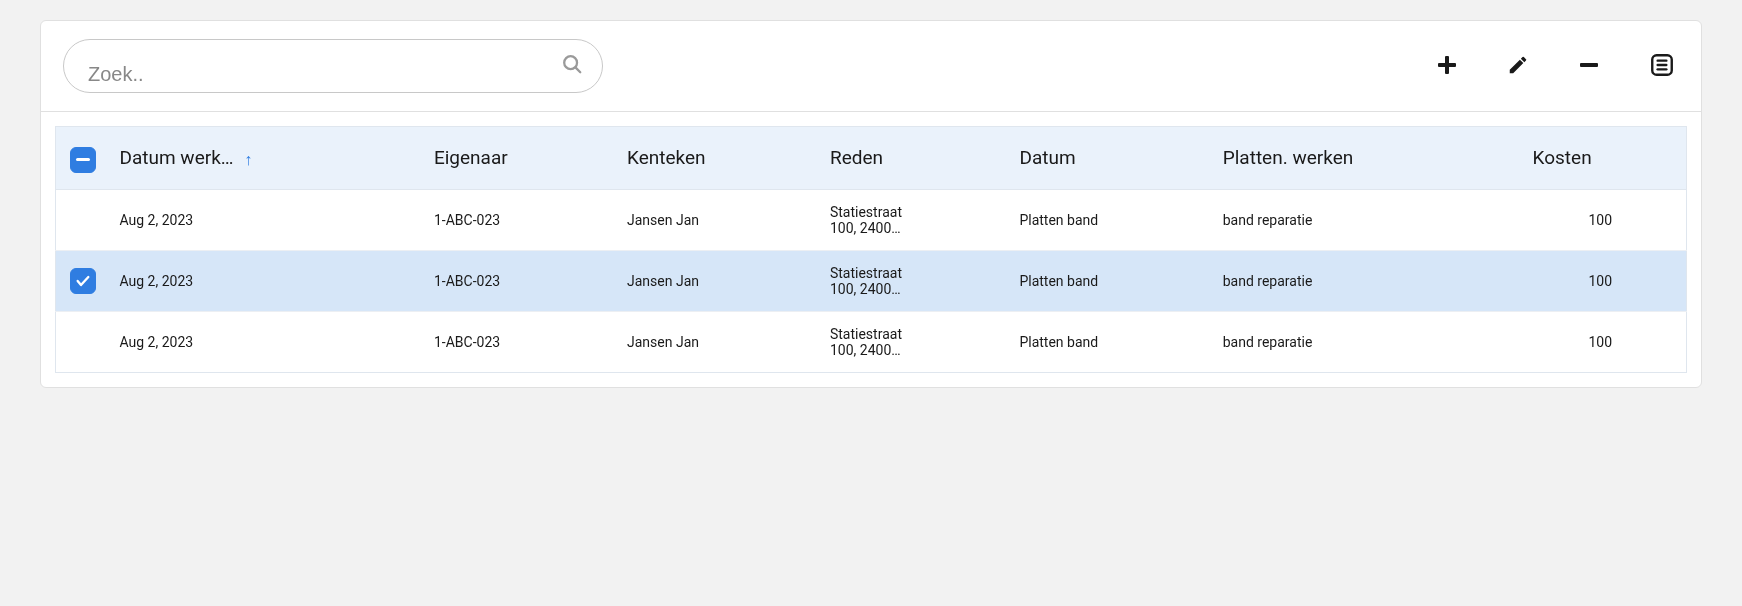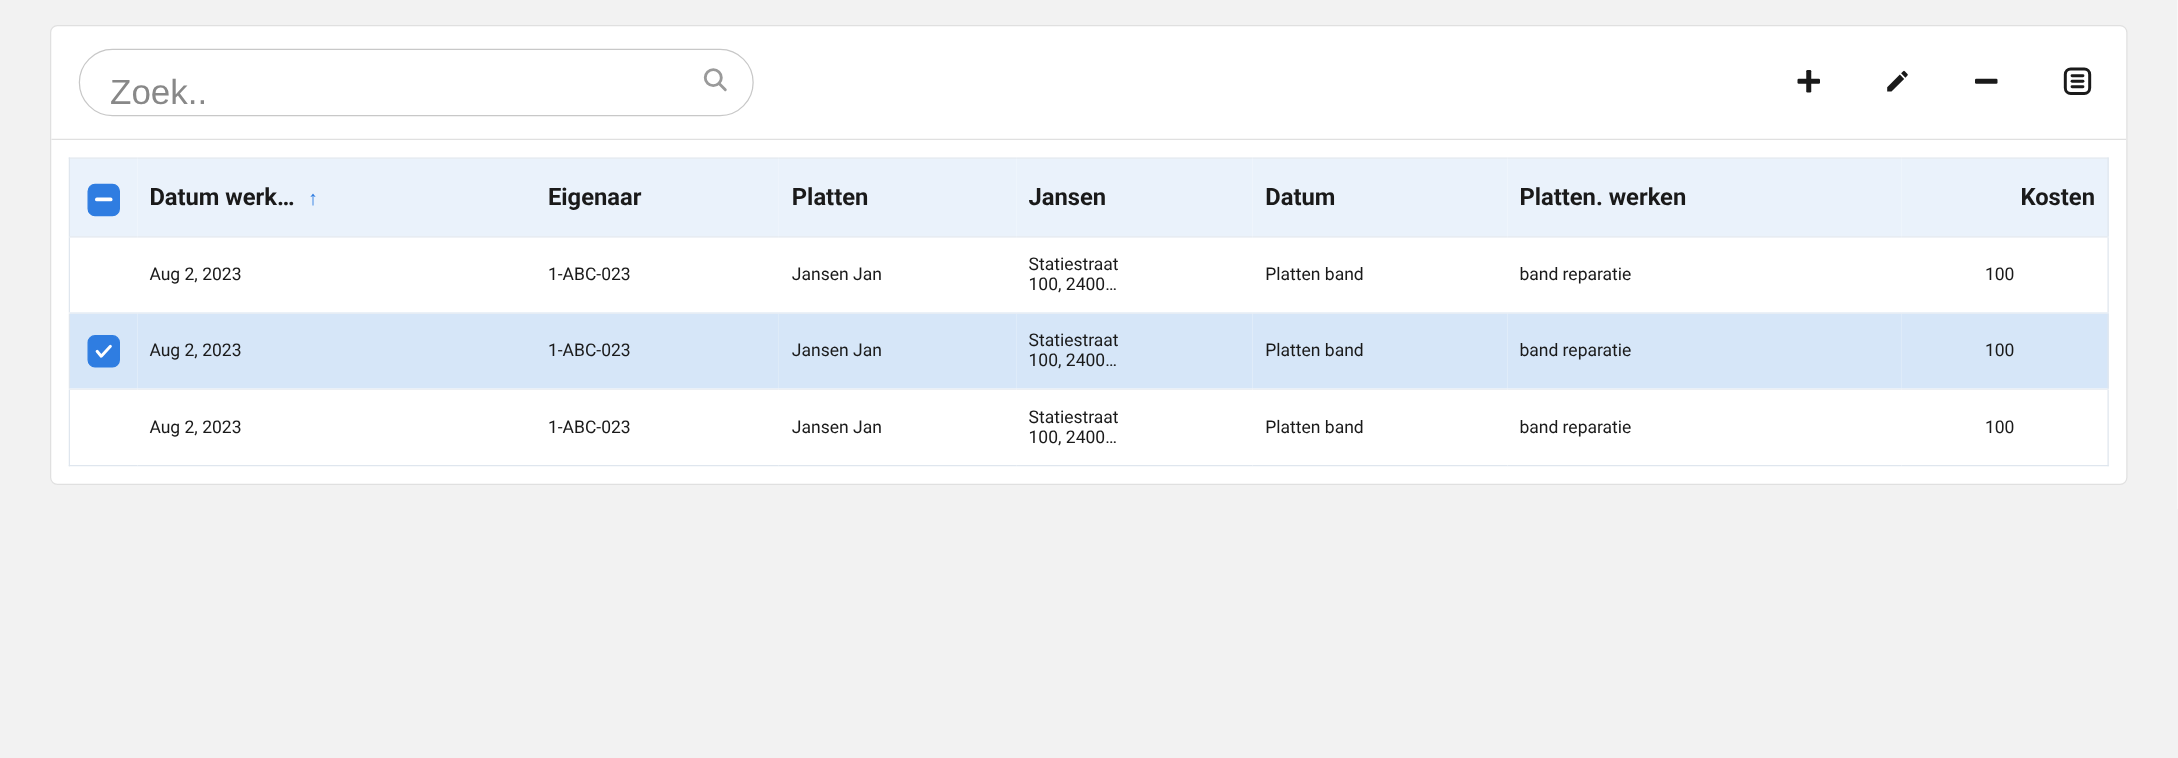--- a/index.html
+++ b/index.html
@@ -26,21 +26,21 @@
   .search-wrap {
     position: relative;
     width: 540px;
   }
   .search-input {
     width: 100%;
     height: 54px;
     border: 1px solid #c8c8c8;
     border-radius: 27px;
     padding: 16px 54px 0 24px;
-    font-size: 28px;
+    font-size: 20px;
     color: #333;
     outline: none;
   }
   .search-input::placeholder { color: #888; }
   .search-icon {
     position: absolute;
     right: 20px;
     top: 50%;
     transform: translateY(-50%);
     color: #9a9a9a;
@@ -66,28 +66,28 @@
   table {
     width: 100%;
     border-collapse: collapse;
     border: 1px solid #dfe6ee;
   }
   thead tr {
     background: #eaf2fb;
   }
   th {
     text-align: left;
-    font-weight: 700;
+    font-weight: 400;
     font-size: 19px;
     padding: 16px 10px;
     border-bottom: 1px solid #dfe6ee;
     white-space: nowrap;
   }
   th.col-check { width: 54px; text-align:center; }
-  th.col-cost { text-align: right; }
+  th.col-cost { }
   .sort-arrow {
     color: #2f7de1;
     margin-left: 6px;
     font-size: 16px;
     vertical-align: middle;
   }
   tbody tr { background: #fff; }
   tbody tr.selected { background: #d6e6f8; }
   tbody tr:not(:last-child) td { border-bottom: 1px solid #eceff3; }
   td {
@@ -180,22 +180,22 @@
           <th class="col-check">
             <span class="chk filled">
               <span class="line"></span>
             </span>
           </th>
           <th>
             <span>Datum werk…</span>
             <span class="sort-arrow">↑</span>
           </th>
           <th><span>Eigenaar</span></th>
-          <th><span>Platten</span></th>
-          <th><span>Jansen</span></th>
+          <th><span>Kenteken</span></th>
+          <th><span>Reden</span></th>
           <th><span>Datum</span></th>
           <th><span>Platten. werken</span></th>
           <th class="col-cost"><span>Kosten</span></th>
         </tr>
       </thead>
       <tbody id="rows-body">
 
       <tr>
             <td class="col-check"></td>
             <td>Aug 2, 2023</td>

